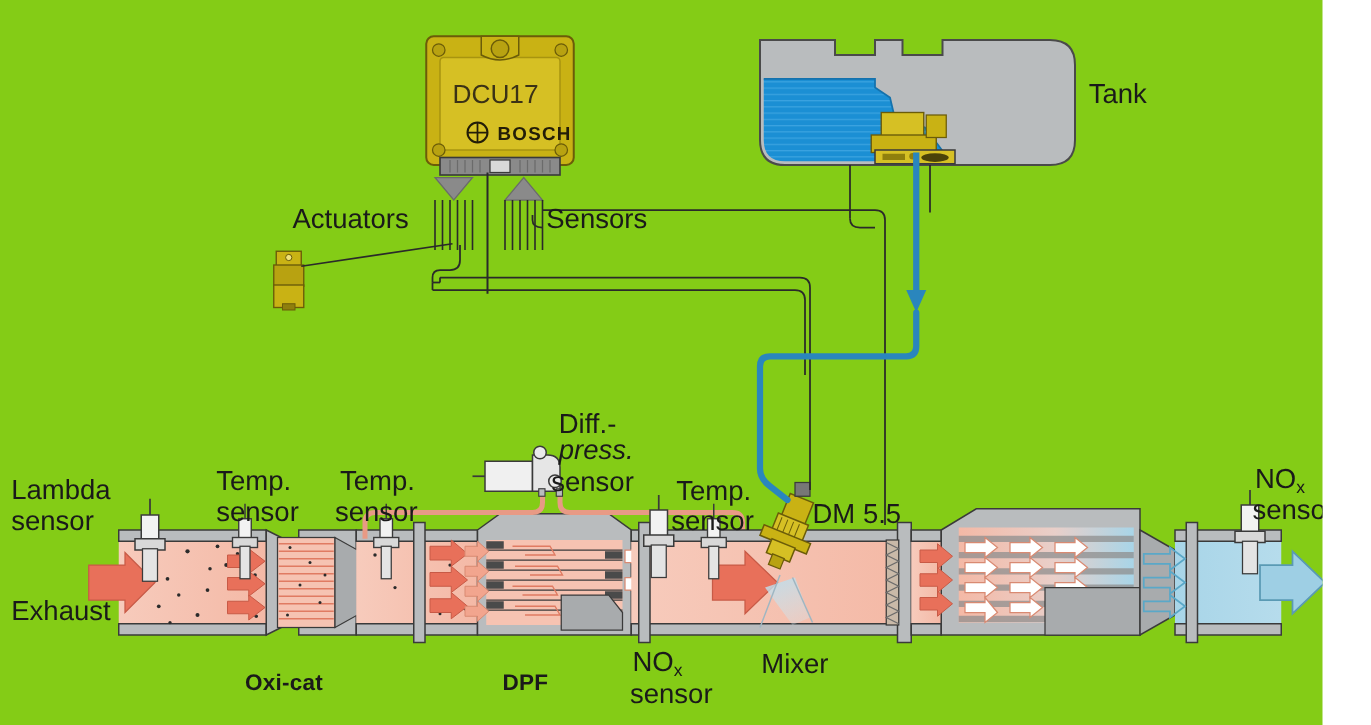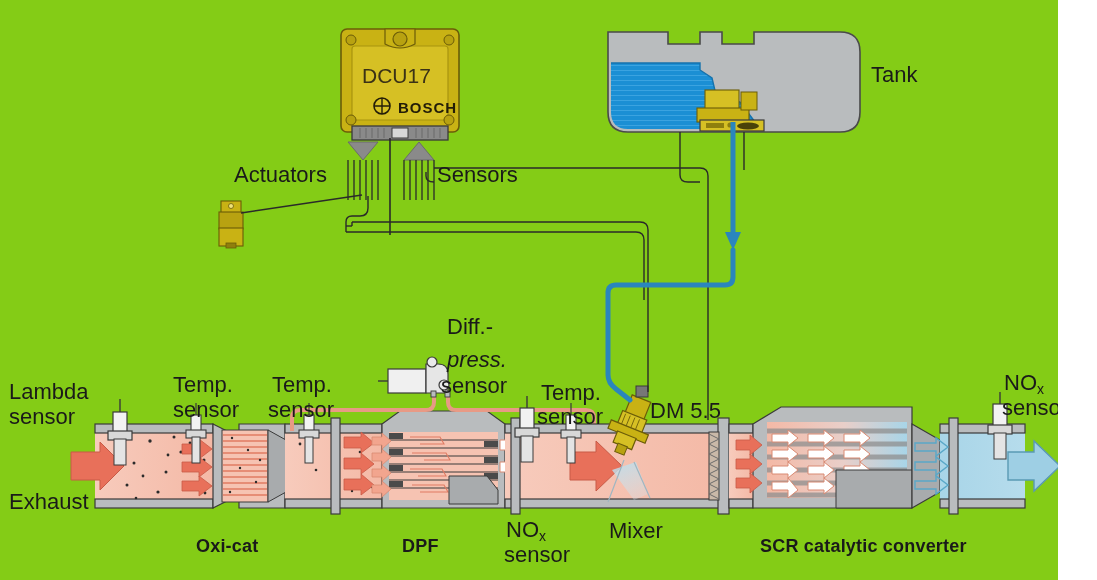--- a/index.html
+++ b/index.html
@@ -476,36 +476,35 @@
 
   <div class="lbl" style="left:9px; top:379px;">Lambda</div>
   <div class="lbl" style="left:9px; top:404px;">sensor</div>
 
   <div class="lbl" style="left:173px; top:372px;">Temp.</div>
   <div class="lbl" style="left:173px; top:397px;">sensor</div>
 
   <div class="lbl" style="left:272px; top:372px;">Temp.</div>
   <div class="lbl" style="left:268px; top:397px;">sensor</div>
 
-  <div class="lbl" style="left:447px; top:314px;">Diff.-</div>
+  <div class="lbl" style="left:447px; top:326px;">Diff.-</div>
   <div class="lbl" style="left:447px; top:347px;font-style:italic;">press.</div>
   <div class="lbl" style="left:441px; top:373px;">sensor</div>
 
   <div class="lbl" style="left:541px; top:380px;">Temp.</div>
   <div class="lbl" style="left:537px; top:404px;">sensor</div>
 
   <div class="lbl" style="left:506px; top:517px;"><span>NO</span><sub>x</sub></div>
   <div class="lbl" style="left:504px; top:542px;">sensor</div>
 
   <div class="lbl" style="left:1004px; top:370px;"><span>NO</span><sub>x</sub></div>
   <div class="lbl" style="left:1002px; top:395px;">sensor</div>
 
   <div class="lbl" style="left:650px; top:398px;">DM 5.5</div>
 
   <div class="lbl" style="left:609px; top:518px;">Mixer</div>
 
-  <div class="lbl" style="left:9px; top:489px;">Exhaust</div>
+  <div class="lbl" style="left:9px; top:476px;">Exhaust</div>
 
   <div class="lbl bold" style="left:196px; top:534px;">Oxi-cat</div>
   <div class="lbl bold" style="left:402px; top:534px;">DPF</div>
-  <div class="lbl bold" style="left:760px; top:534px;">SCR catalytic converter</div>
 
 </div>
 
 </body></html>

